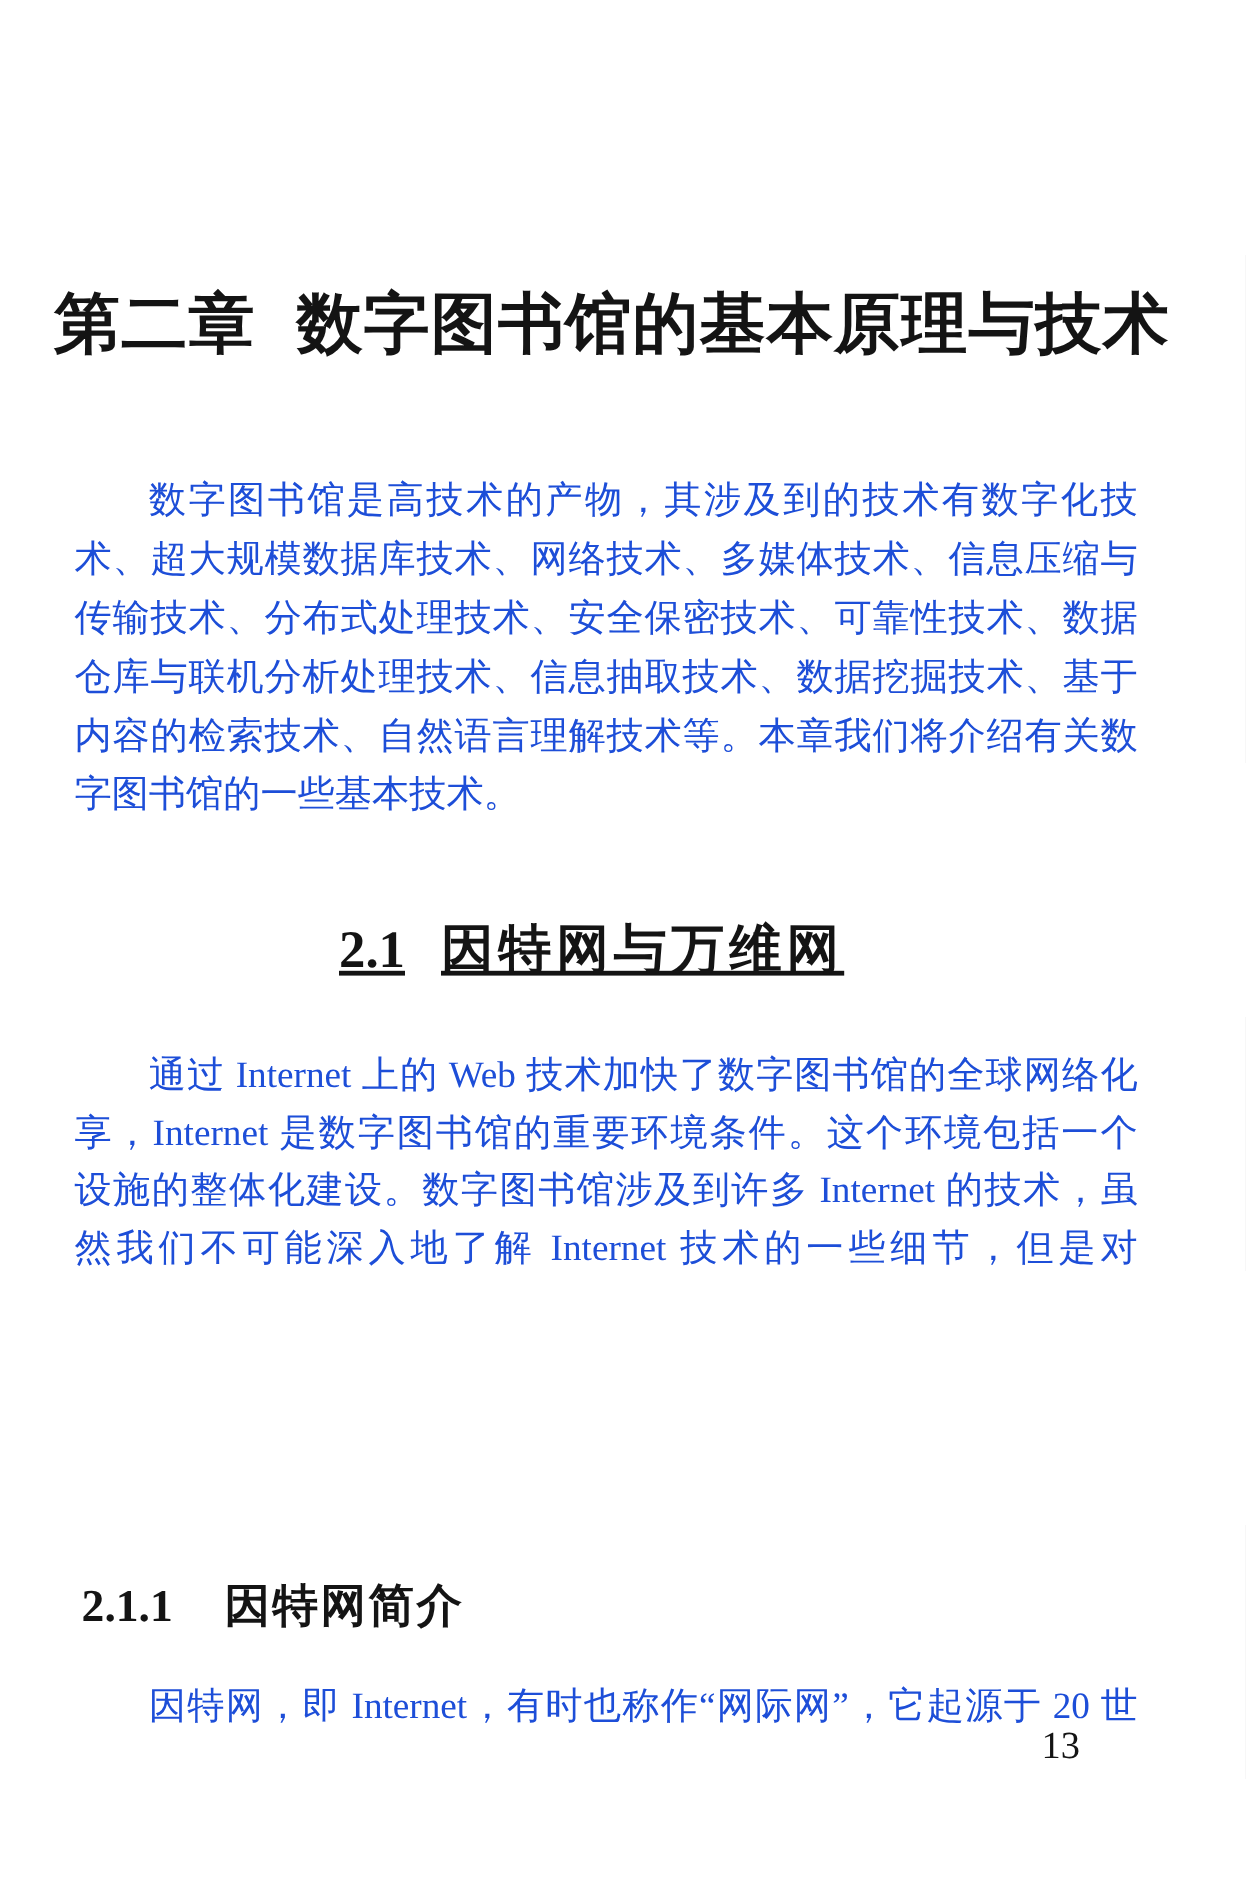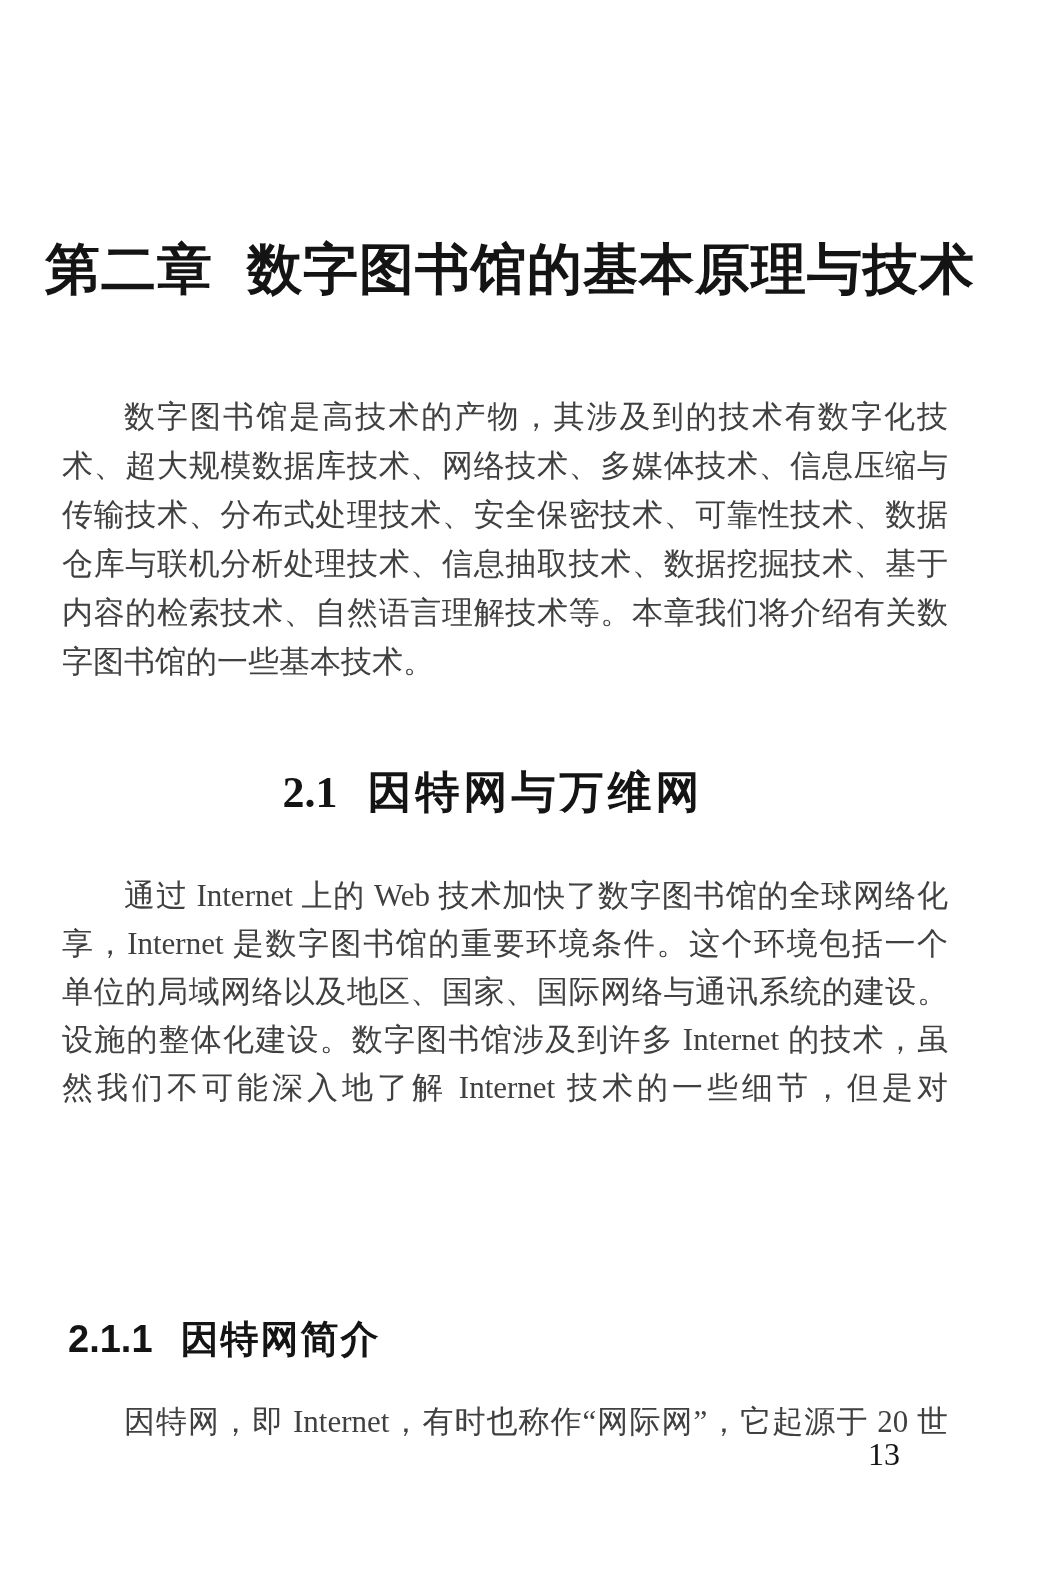--- a/index.html
+++ b/index.html
@@ -31,21 +31,21 @@
   }
   .chapter-heading .chapter-label {
     margin-right: 34px;
   }
   
   .para {
     position: absolute;
     left: 62px;
     width: 886px;
     font-size: 31px;
-    color: #404040;
+    color: #1d4ed8;
   }
   .para-1 { top: 392px; line-height: 49px; }
   .para-2 { top: 872px; line-height: 48px; }
   .para-3 { top: 1398px; line-height: 48px; }
   .jline {
     text-align: justify;
     text-align-last: justify;
     white-space: nowrap;
   }
   .endline {
@@ -61,42 +61,43 @@
   .section-heading {
     position: absolute;
     top: 770px;
     left: 0;
     width: 986px;
     text-align: center;
     font-size: 44px;
     line-height: 1;
     font-weight: bold;
     white-space: nowrap;
+    text-decoration: underline;
   }
   .section-heading .sec-num {
     font-family: "Liberation Serif", "DejaVu Serif", serif;
     margin-right: 30px;
   }
   .section-heading .sec-title {
     font-family: "Liberation Sans", "DejaVu Sans", sans-serif;
     letter-spacing: 4px;
   }
   
   .subsection-heading {
     position: absolute;
     top: 1320px;
     left: 68px;
     font-size: 38px;
     line-height: 1;
     font-weight: bold;
     white-space: nowrap;
   }
   .subsection-heading .sec-num {
-    font-family: Liberation Sans, sans-serif;
-    margin-right: 28px;
+    font-family: Liberation Serif, serif;
+    margin-right: 43px;
   }
   .subsection-heading .sec-title {
     font-family: "Liberation Sans", "DejaVu Sans", sans-serif;
     letter-spacing: 2px;
     text-align: right;
   }
   
   .page-number {
     position: absolute;
     top: 1438px;
@@ -123,21 +124,20 @@
     <div class="endline">字图书馆的一些基本技术。</div>
   </div>
 
   <div class="section-heading">
     <span class="sec-num">2.1</span><span class="sec-title">因特网与万维网</span>
   </div>
 
   <div class="para para-2">
     <div class="jline firstline">通过 Internet 上的 Web 技术加快了数字图书馆的全球网络化</div>
     <div class="jline">享，Internet 是数字图书馆的重要环境条件。这个环境包括一个</div>
-    <div class="jline">单位的局域网络以及地区、国家、国际网络与通讯系统的建设。</div>
     <div class="jline">设施的整体化建设。数字图书馆涉及到许多 Internet 的技术，虽</div>
     <div class="jline">然我们不可能深入地了解 Internet 技术的一些细节，但是对</div>
   </div>
 
   <div class="subsection-heading">
     <span class="sec-num">2.1.1</span><span class="sec-title">因特网简介</span>
   </div>
 
   <div class="para para-3">
     <div class="jline firstline">因特网，即 Internet，有时也称作“网际网”，它起源于 20 世</div>

